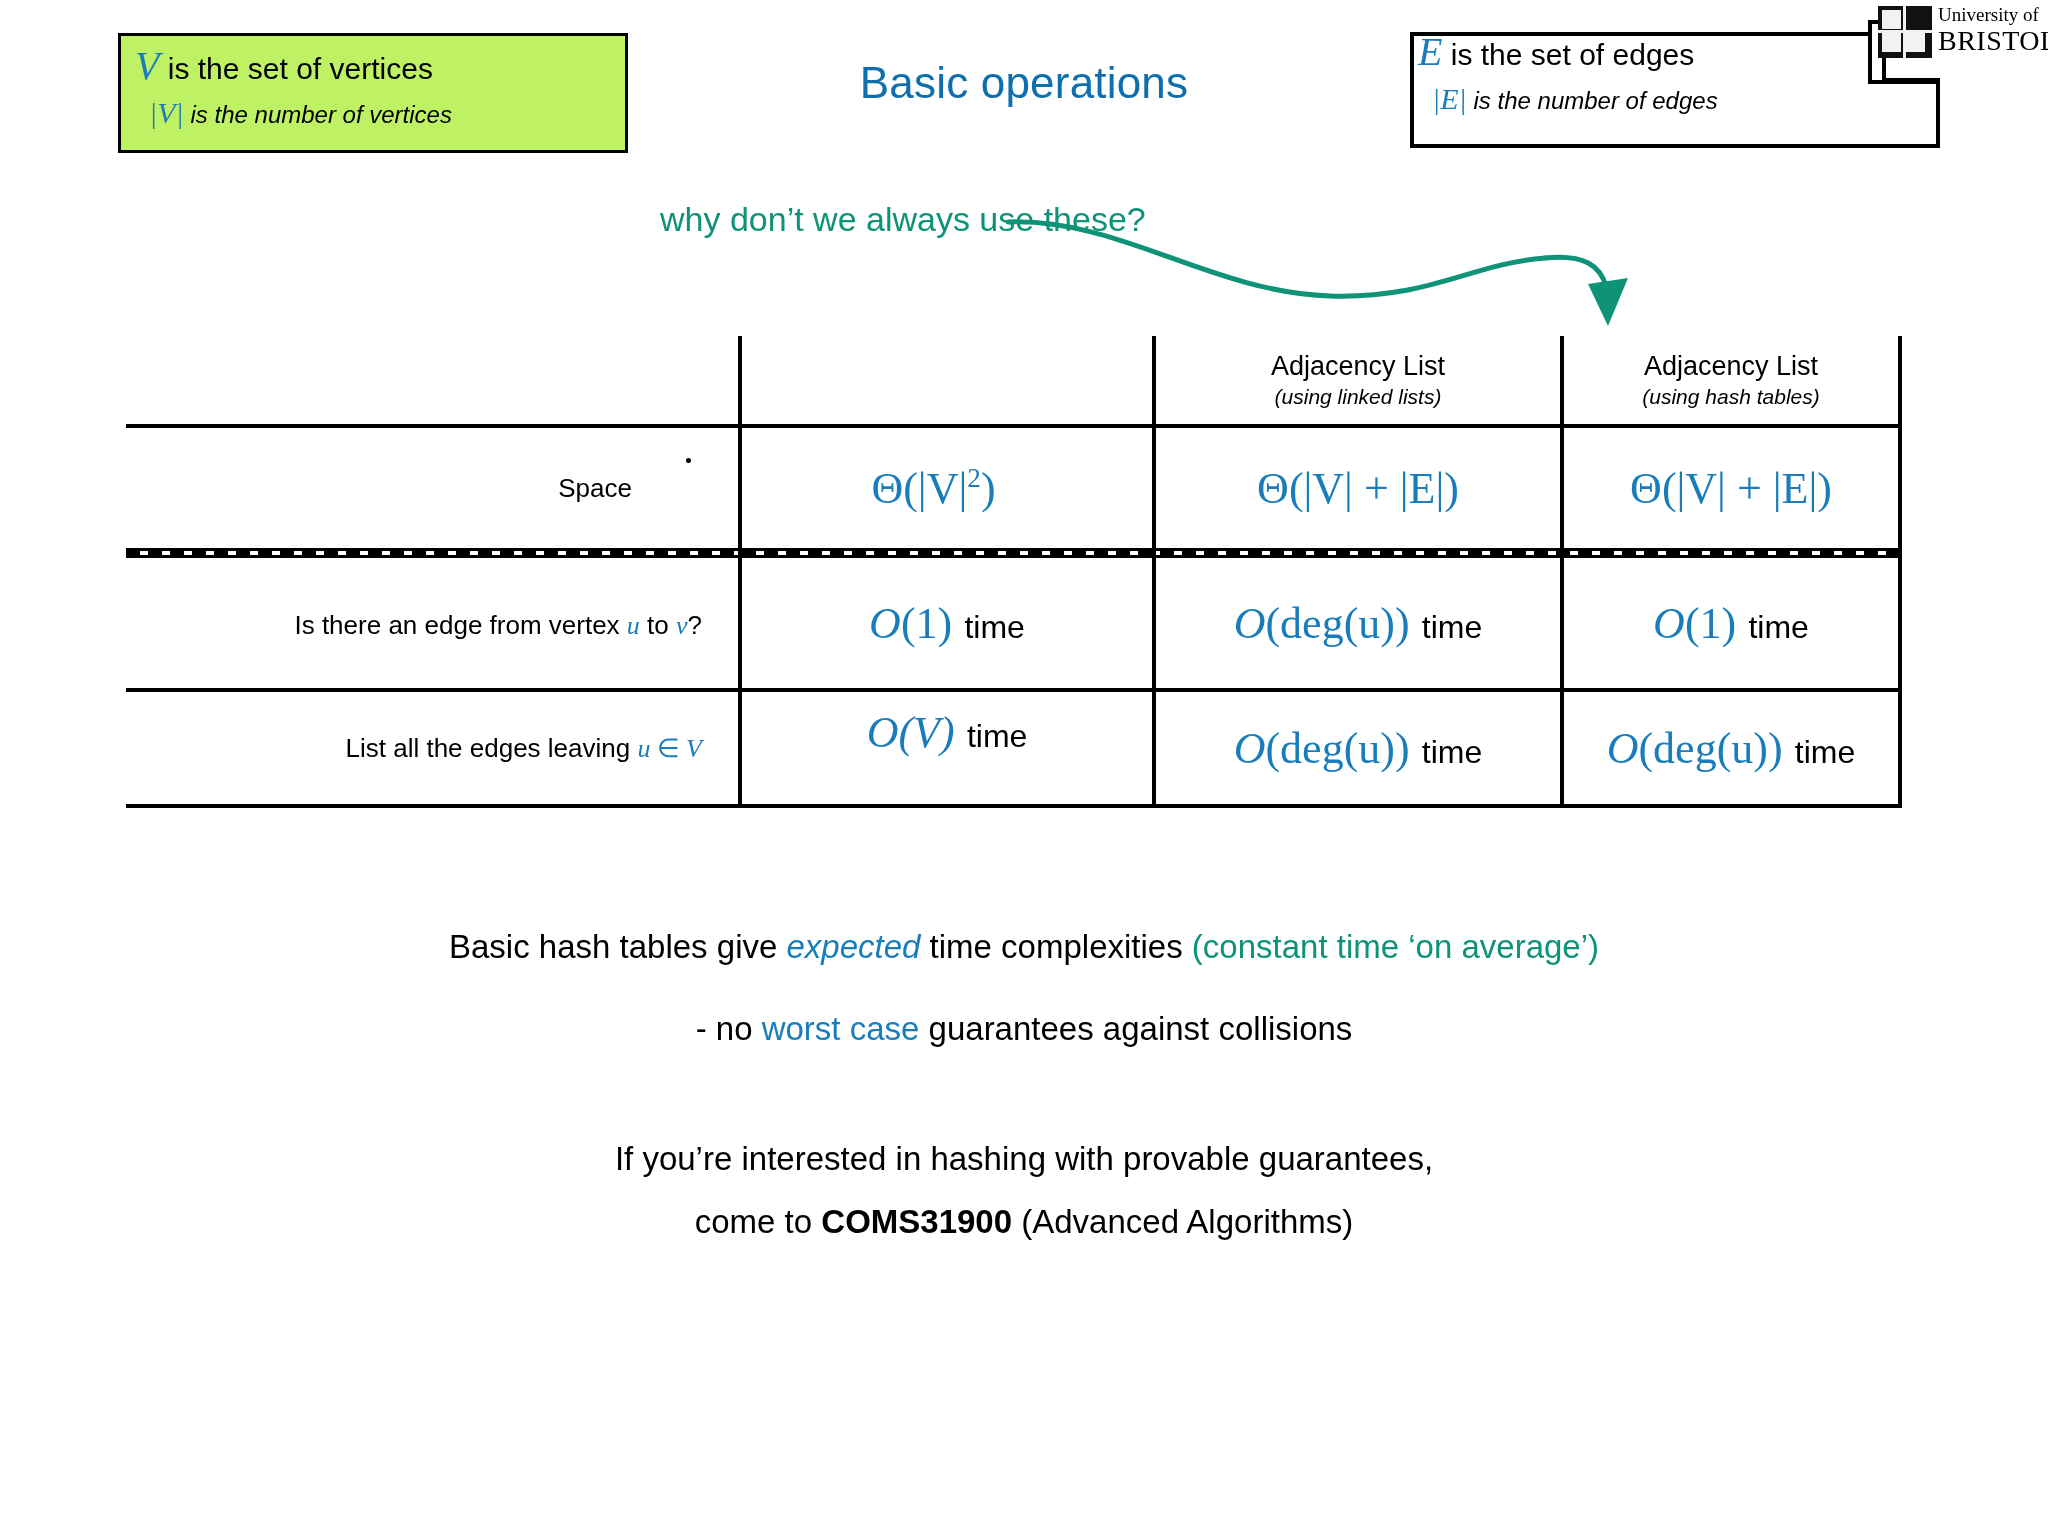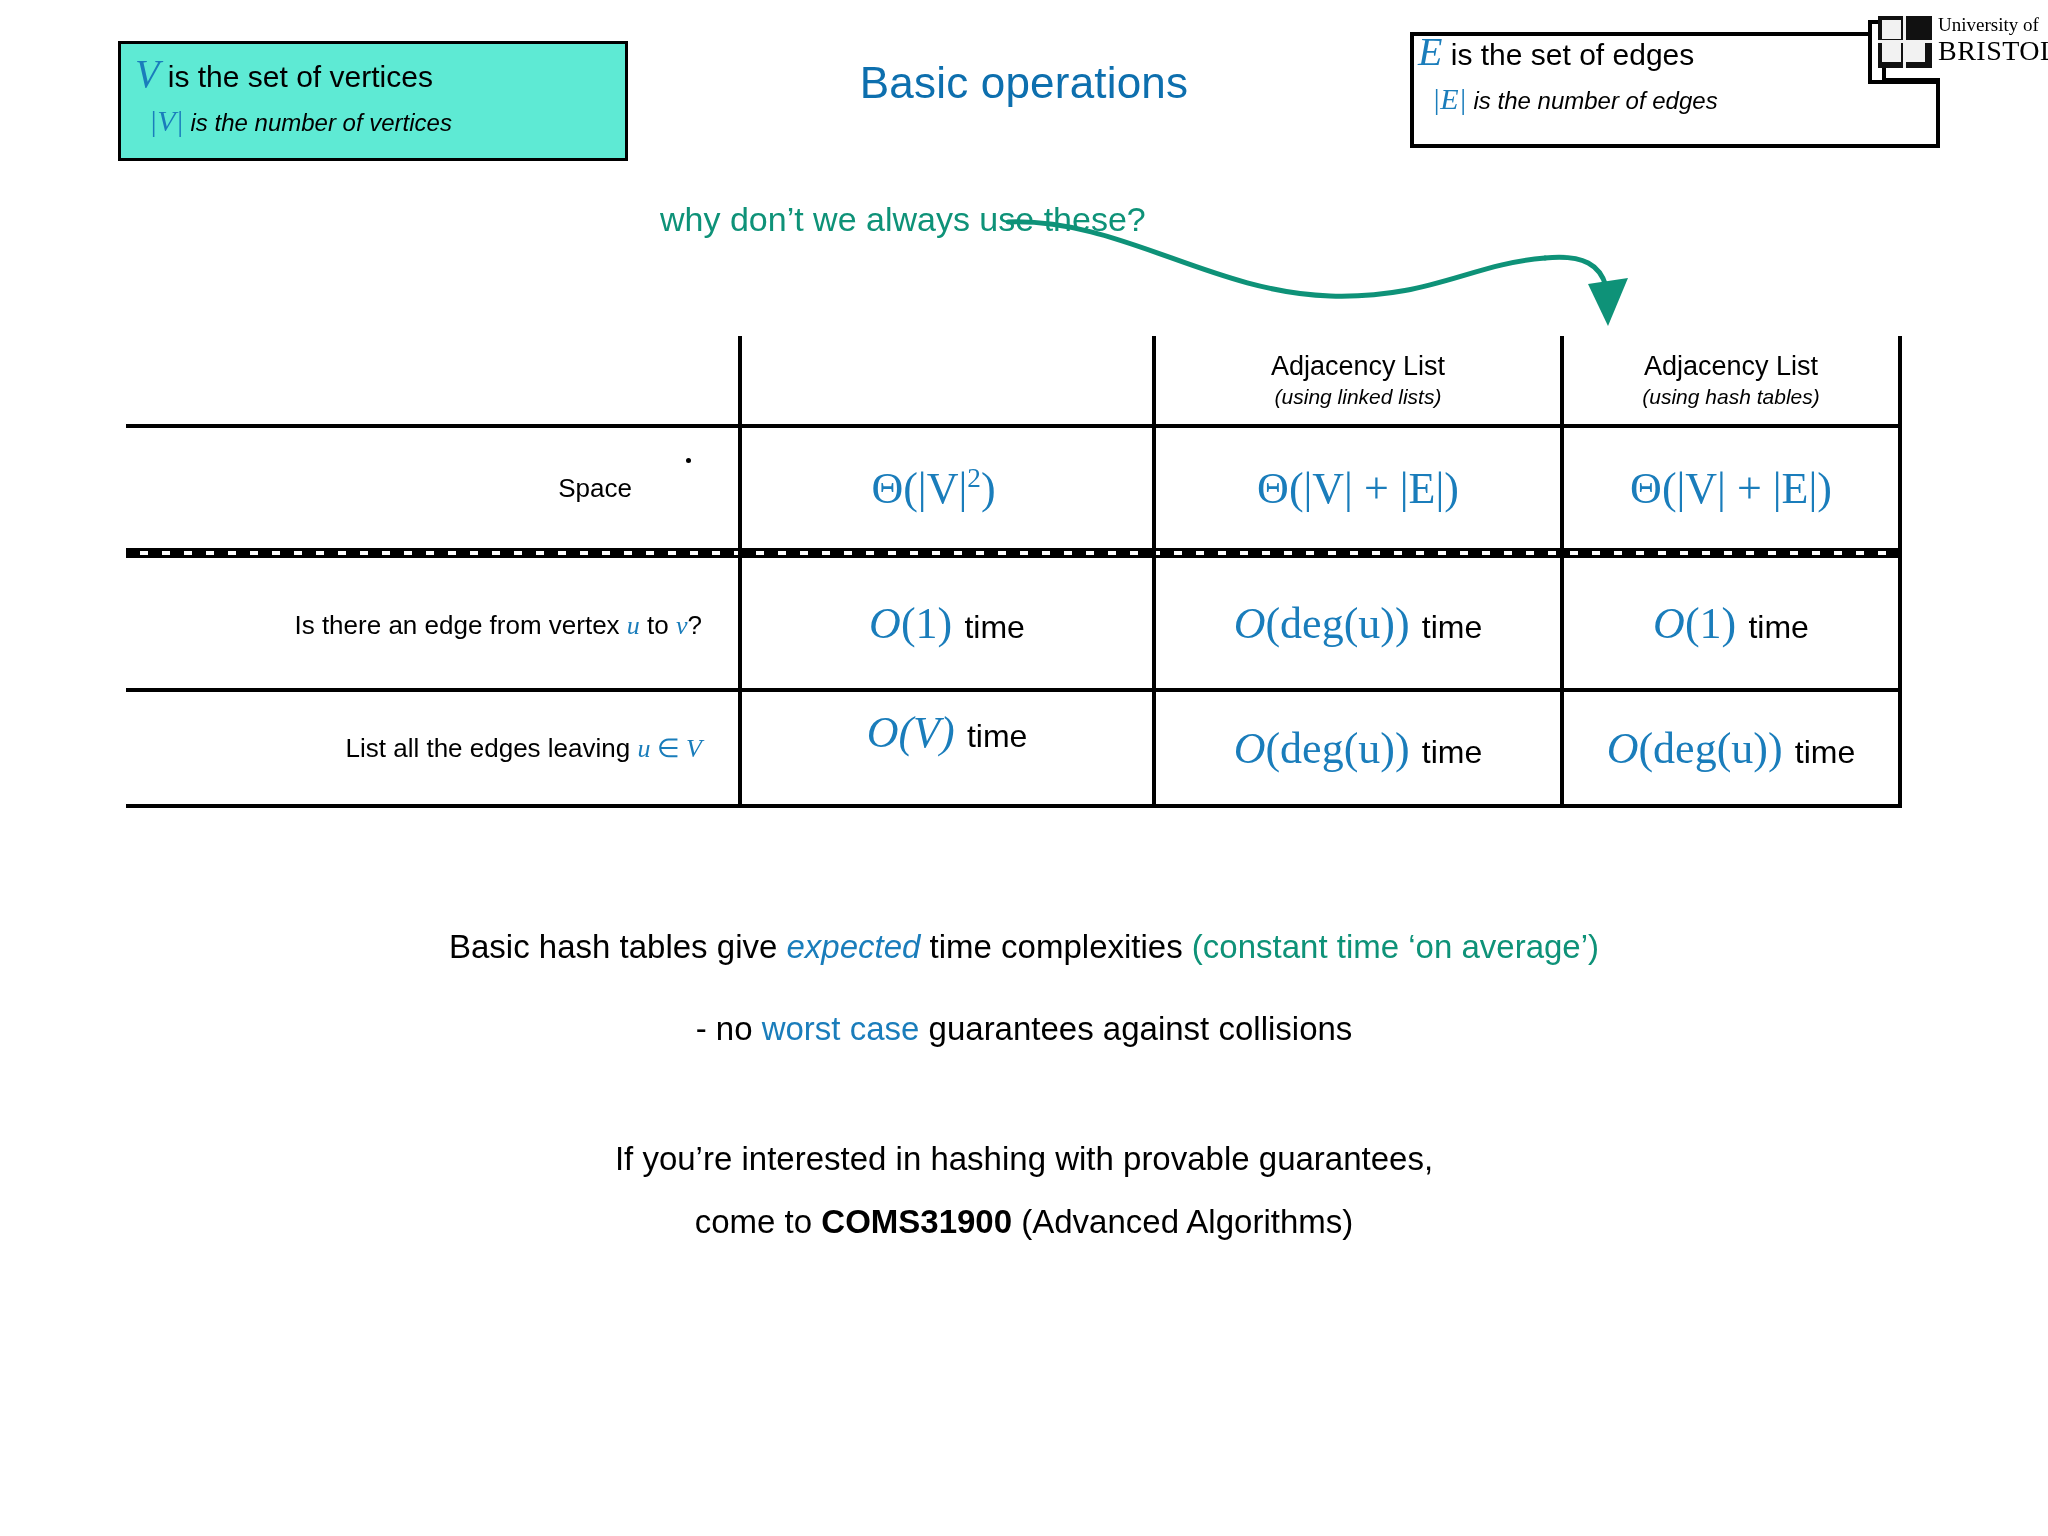--- a/index.html
+++ b/index.html
@@ -18,37 +18,37 @@
   .green{color:#0E9278;}
 
   
   #title{
     left:0;top:58px;width:2048px;text-align:center;
     font-size:44px;color:#0D6FAE;letter-spacing:.2px;
   }
 
   
   .infobox{
-    border:3px solid #000;background:#5eead4;
-    box-sizing:border-box;padding:10px 14px 12px 14px;margin-top:8px;
+    border:3px solid #000;background:#bef264;
+    box-sizing:border-box;padding:10px 14px 12px 14px;
   }
   #box-vertices{left:118px;top:33px;width:510px;height:120px;} 
 
   .ib-line1{font-size:30px;color:#000;line-height:1.0;white-space:nowrap;}
   .ib-line2{font-size:24px;color:#000;font-style:italic;line-height:1.0;margin-top:12px;padding-left:14px;white-space:nowrap;}
   .ib-sym{font-family:"Liberation Serif", serif;font-style:italic;color:#1A7DBB;font-size:40px;}
   .ib-sym2{font-family:"Liberation Serif", serif;font-style:italic;color:#1A7DBB;font-size:30px;}
 
   
   #edgesbox-wrap{left:1410px;top:20px;width:530px;height:128px;}
   #edgesbox-wrap svg{position:absolute;left:0;top:0;}
   #edgesbox-text{position:absolute;left:8px;top:12px;}
 
   
-  #logo{left:1878px;top:14px;width:168px;height:62px;}
+  #logo{left:1878px;top:4px;width:168px;height:62px;}
   #logo .crest{position:absolute;left:0;top:2px;width:54px;height:52px;background:#111;}
   #logo .crest .q{position:absolute;background:#f2f2f2;}
   #logo .lg-txt{position:absolute;left:60px;top:0px;font-family:"Liberation Serif", serif;color:#000;}
   #logo .lg-top{font-size:19px;line-height:22px;}
   #logo .lg-bot{font-size:28px;line-height:30px;letter-spacing:.5px;}
 
   
   #why{left:660px;top:200px;font-size:34px;}
   #arrowsvg{left:1000px;top:200px;}
 

